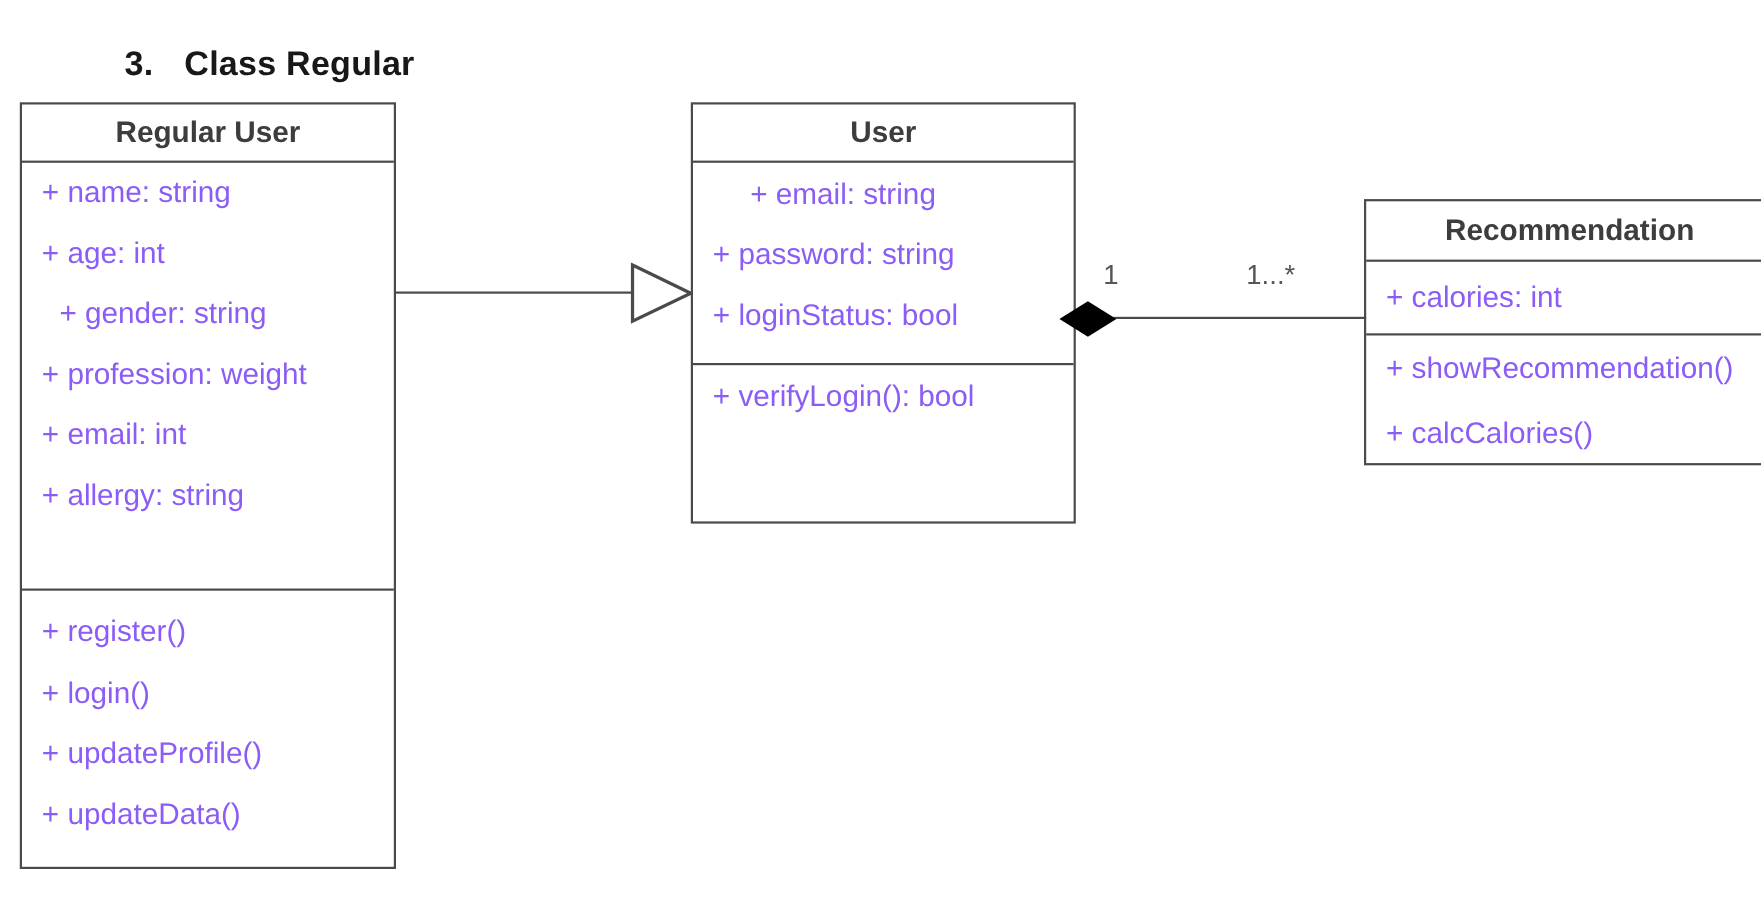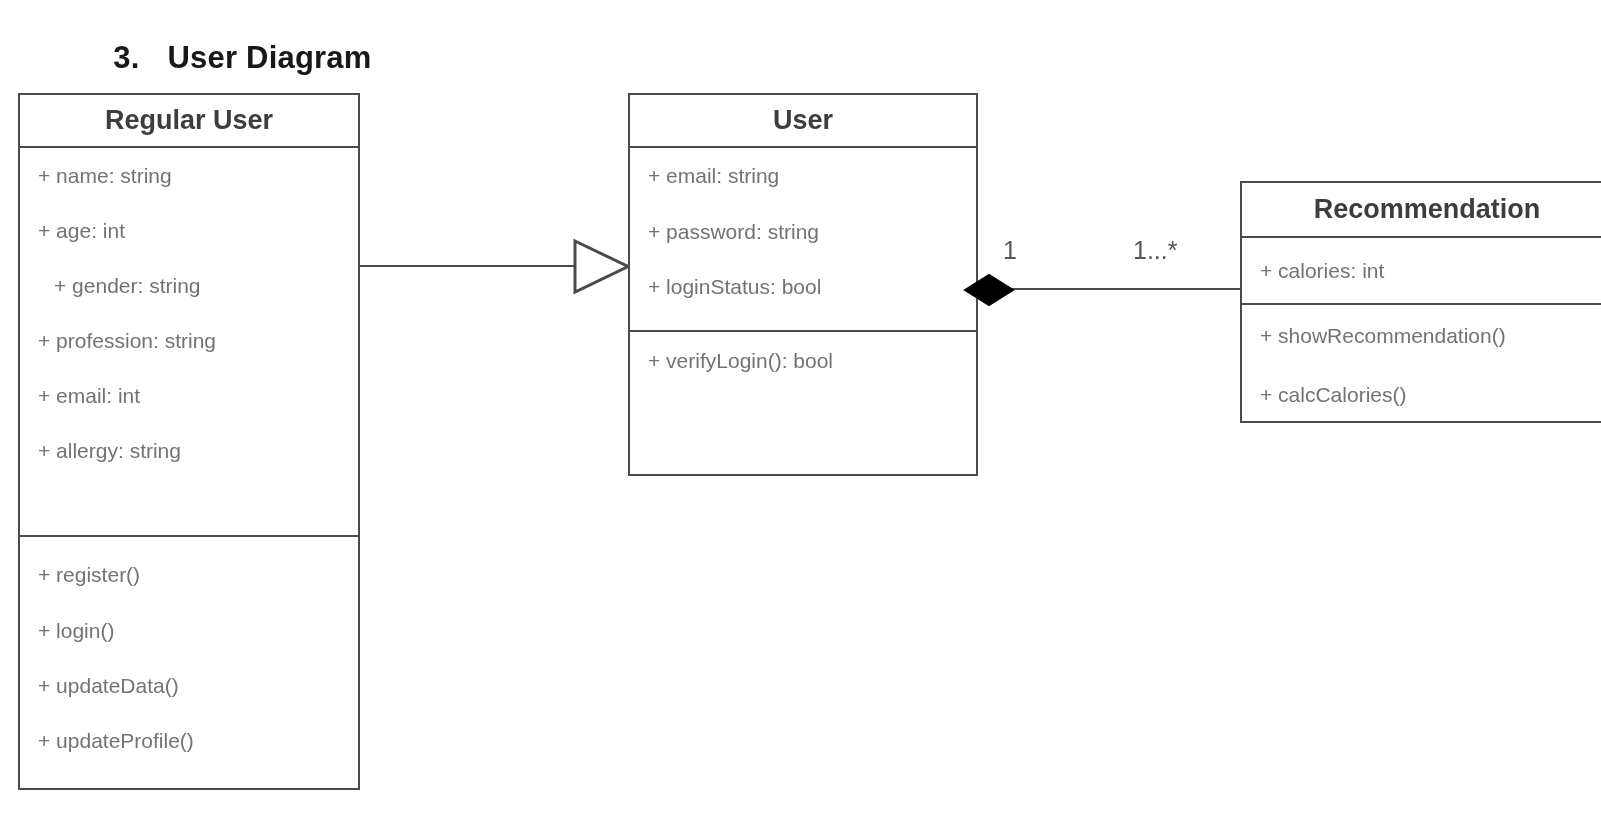--- a/index.html
+++ b/index.html
@@ -58,22 +58,22 @@
   .uml-compartment {
     box-sizing: border-box;
     width: 100%;
     padding: 0;
   }
   .uml-compartment.with-top-border {
     border-top: 2px solid #4a4a4a;
   }
   .uml-member {
     box-sizing: border-box;
-    font-size: 21px;
-    color: #737373;
+    font-size: 27px;
+    color: #8b5cf6;
     padding-left: 18px;
     display: flex;
     align-items: center;
     white-space: nowrap;
   }
 
   
   .edge-line {
     position: absolute;
     background: #4a4a4a;
@@ -95,45 +95,45 @@
     position: absolute;
     line-height: 0;
   }
 </style>
 </head>
 <body>
 
 <div id="page">
 
   <div class="doc-heading">
-    <span class="num">3.</span><span class="gap"></span><span>User Diagram</span>
+    <span class="num">3.</span><span class="gap"></span><span>Class Regular</span>
   </div>
 
   <div class="uml-class" style="left:18px; top:93px; width:342px; height:697px;">
     <div class="uml-title" style="height:53px;">Regular User</div>
     <div class="uml-compartment" style="height:387px;">
       <div class="uml-member" style="height:55px;">+ name: string</div>
       <div class="uml-member" style="height:55px;">+ age: int</div>
       <div class="uml-member" style="height:55px;padding-left:34px;">+ gender: string</div>
-      <div class="uml-member" style="height:55px;">+ profession: string</div>
+      <div class="uml-member" style="height:55px;">+ profession: weight</div>
       <div class="uml-member" style="height:55px;">+ email: int</div>
       <div class="uml-member" style="height:55px;">+ allergy: string</div>
     </div>
     <div class="uml-compartment with-top-border" style="height:200px;">
       <div class="uml-member" style="height:57px; margin-top:9px;">+ register()</div>
       <div class="uml-member" style="height:55px;">+ login()</div>
+      <div class="uml-member" style="height:55px;">+ updateProfile()</div>
       <div class="uml-member" style="height:55px;">+ updateData()</div>
-      <div class="uml-member" style="height:55px;">+ updateProfile()</div>
     </div>
   </div>
 
   <div class="uml-class" style="left:628px; top:93px; width:350px; height:383px;">
     <div class="uml-title" style="height:53px;">User</div>
     <div class="uml-compartment" style="height:182px;">
-      <div class="uml-member" style="height:56px;">+ email: string</div>
+      <div class="uml-member" style="height:56px;margin-left:34px;">+ email: string</div>
       <div class="uml-member" style="height:55px;">+ password: string</div>
       <div class="uml-member" style="height:55px;">+ loginStatus: bool</div>
     </div>
     <div class="uml-compartment with-top-border" style="height:57px;text-align:center;">
       <div class="uml-member" style="height:57px;">+ verifyLogin(): bool</div>
     </div>
   </div>
 
   <div class="uml-class" style="left:1240px; top:181px; width:374px; height:242px;">
     <div class="uml-title" style="height:55px;">Recommendation</div>

